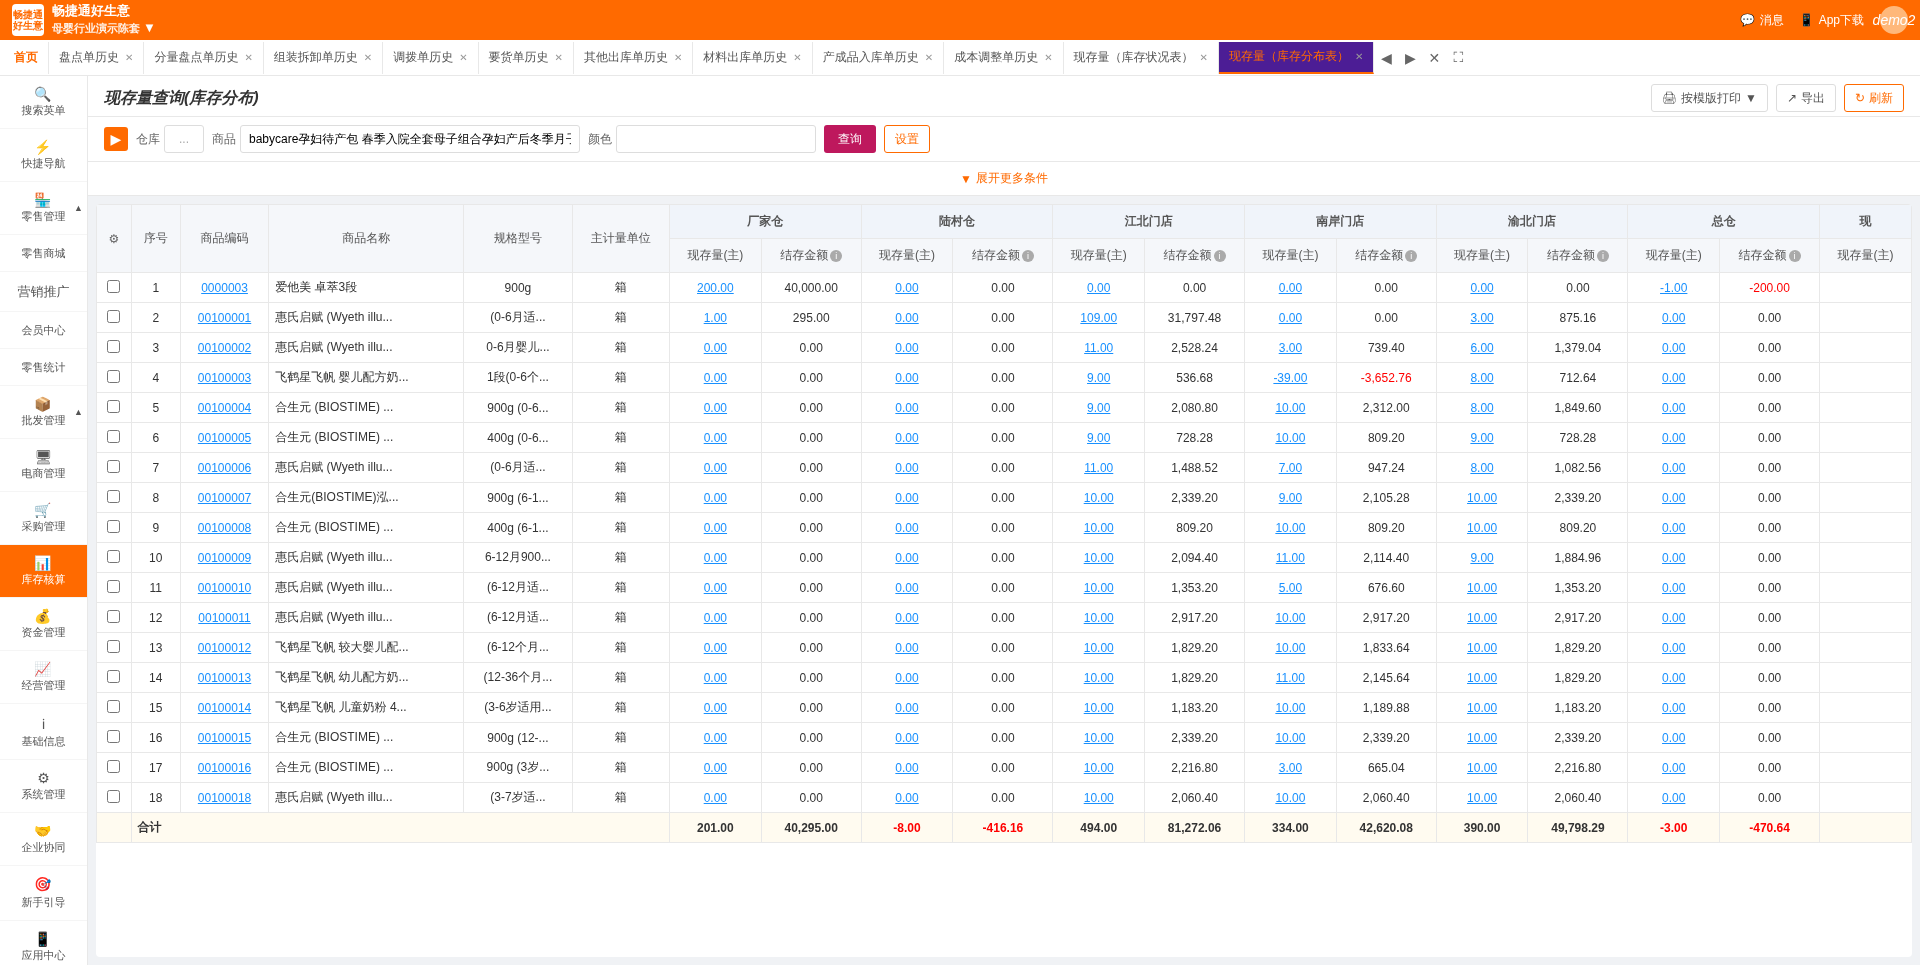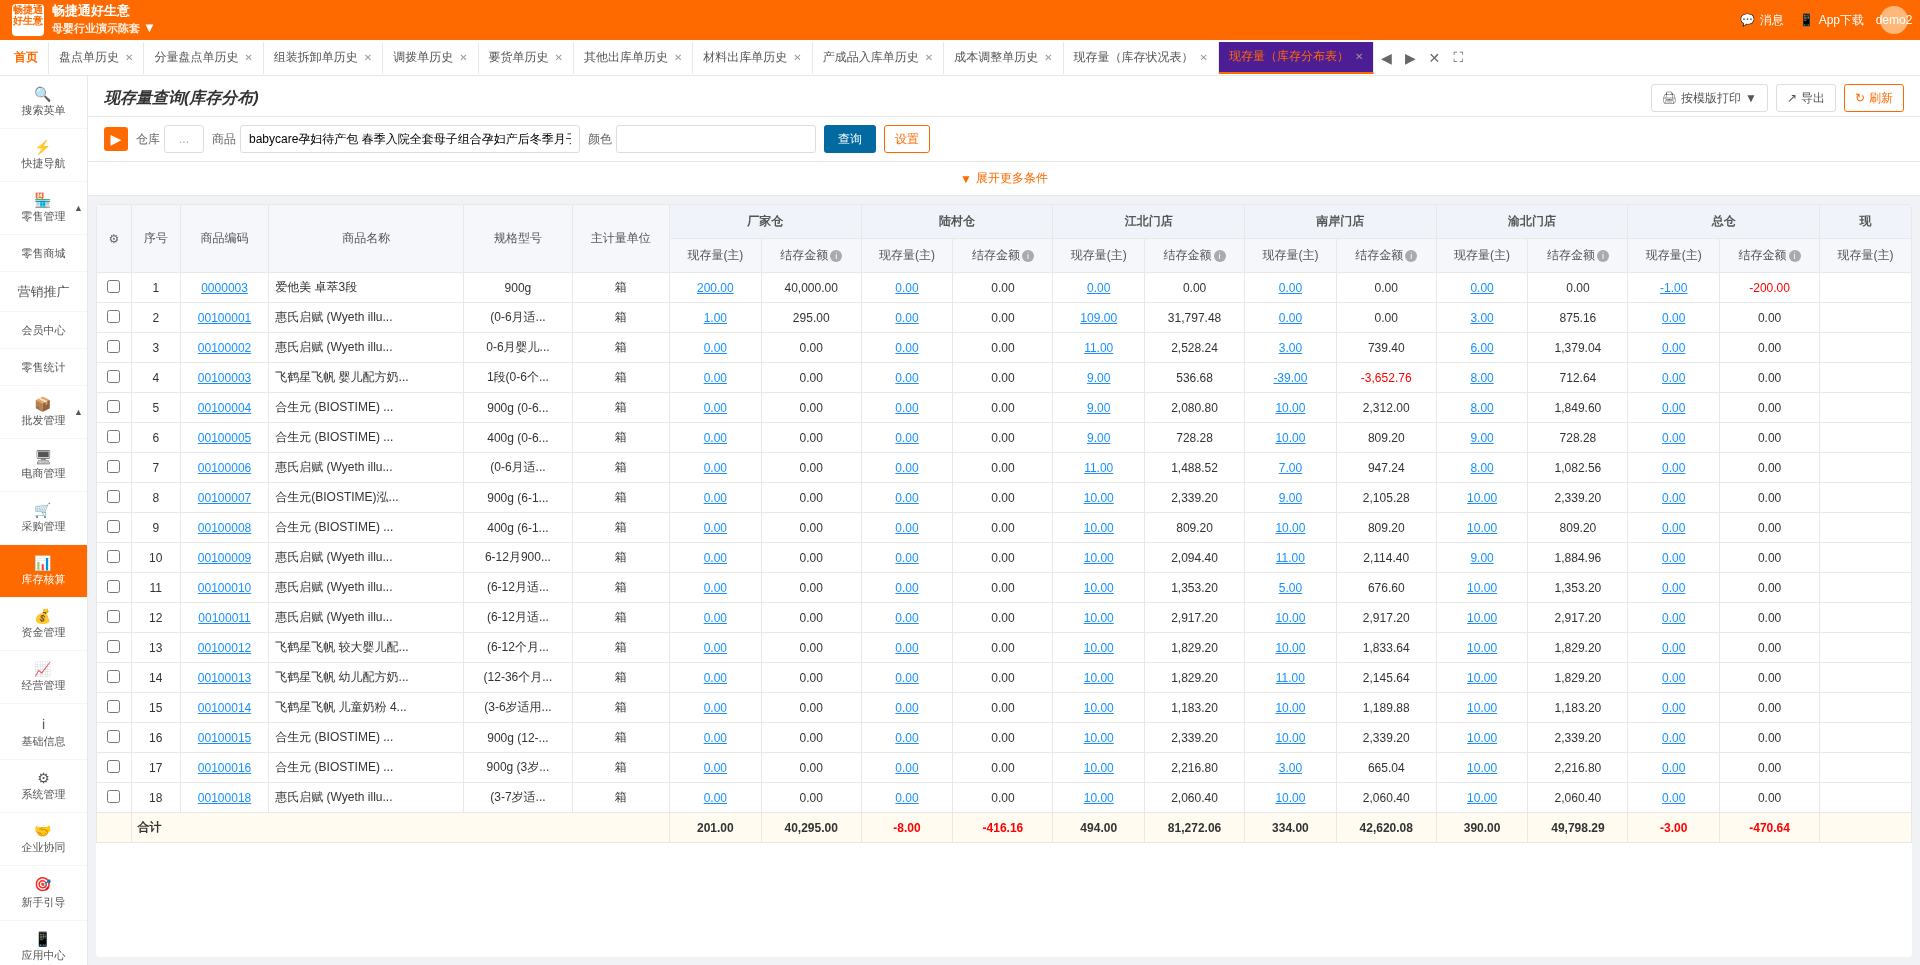--- a/index.html
+++ b/index.html
@@ -87,21 +87,21 @@
       align-items: center;
       gap: 8px;
       flex-wrap: wrap;
     }
     .filter-toggle { width: 24px; height: 24px; background: #ff6a00; color: #fff; border-radius: 3px; display: flex; align-items: center; justify-content: center; cursor: pointer; font-size: 14px; }
     .filter-field { display: flex; align-items: center; gap: 4px; }
     .filter-label { font-size: 12px; color: #666; white-space: nowrap; }
     .filter-input { height: 28px; border: 1px solid #ddd; border-radius: 3px; padding: 0 8px; font-size: 12px; min-width: 80px; }
     .filter-input-wide { min-width: 340px; }
     .filter-input-dots { min-width: 30px; color: #aaa; }
-    .btn-query { height: 28px; padding: 0 14px; background: #0369a1; color: #fff; border: none; cursor: pointer; border-radius: 3px; font-size: 12px; }
+    .btn-query { height: 28px; padding: 0 14px; background: #be185d; color: #fff; border: none; cursor: pointer; border-radius: 3px; font-size: 12px; }
     .btn-setting { height: 28px; padding: 0 10px; border: 1px solid #ff6a00; color: #ff6a00; background: #fff; cursor: pointer; border-radius: 3px; font-size: 12px; }
     .expand-btn { display: flex; align-items: center; gap: 4px; cursor: pointer; color: #ff6a00; font-size: 12px; padding: 4px 8px; }
 
     
     .table-area { flex: 1; overflow: auto; background: #fff; margin: 8px; border-radius: 4px; }
     table { width: 100%; border-collapse: collapse; font-size: 12px; }
     thead tr { background: #f5f7fa; }
     thead th {
       padding: 8px 6px;
       text-align: center;
@@ -126,21 +126,21 @@
     .settings-icon { color: #666; cursor: pointer; }
     .info-icon { display: inline-block; width: 12px; height: 12px; border-radius: 50%; background: #aaa; color: #fff; font-size: 9px; text-align: center; line-height: 12px; margin-left: 2px; cursor: pointer; }
 
     
     ::-webkit-scrollbar { width: 6px; height: 6px; }
     ::-webkit-scrollbar-thumb { background: #ccc; border-radius: 3px; }
     ::-webkit-scrollbar-track { background: #f5f5f5; }
 
     
     .avatar { width: 28px; height: 28px; border-radius: 50%; background: #ffb87a; display: flex; align-items: center; justify-content: center; font-size: 12px; color: #fff; }
-    .logo-box { width: 32px; height: 32px; background: #fff; border-radius: 4px; display: flex; align-items: flex-start; justify-content: center; }
+    .logo-box { width: 32px; height: 32px; background: #fff; border-radius: 4px; display: flex; align-items: center; justify-content: center; }
     .logo-text { font-size: 10px; color: #ff6a00; font-weight: bold; line-height: 1.1; }
   </style>
 </head>
 <body>
 
 <div class="top-header">
   <div class="top-header-left">
     <div class="logo-box">
       <div class="logo-text">畅捷通<br>好生意</div>
     </div>
@@ -156,21 +156,21 @@
     <span style="cursor:pointer;">
       <span>💬</span>
       <span>消息</span>
     </span>
     <span style="cursor:pointer;">
       <span>📱</span>
       <span>App下载</span>
     </span>
     <span style="cursor:pointer;">
       <div class="avatar">
-        <span style="font-size:12px;">demo2</span>
+        <span style="font-size:14px;font-style:italic;">demo2</span>
       </div>
     </span>
   </div>
 </div>
 
 <div class="tab-bar" id="tab-bar">
     <div class="tab-item home">
       <span>首页</span>
     </div>
     <div class="tab-item">

